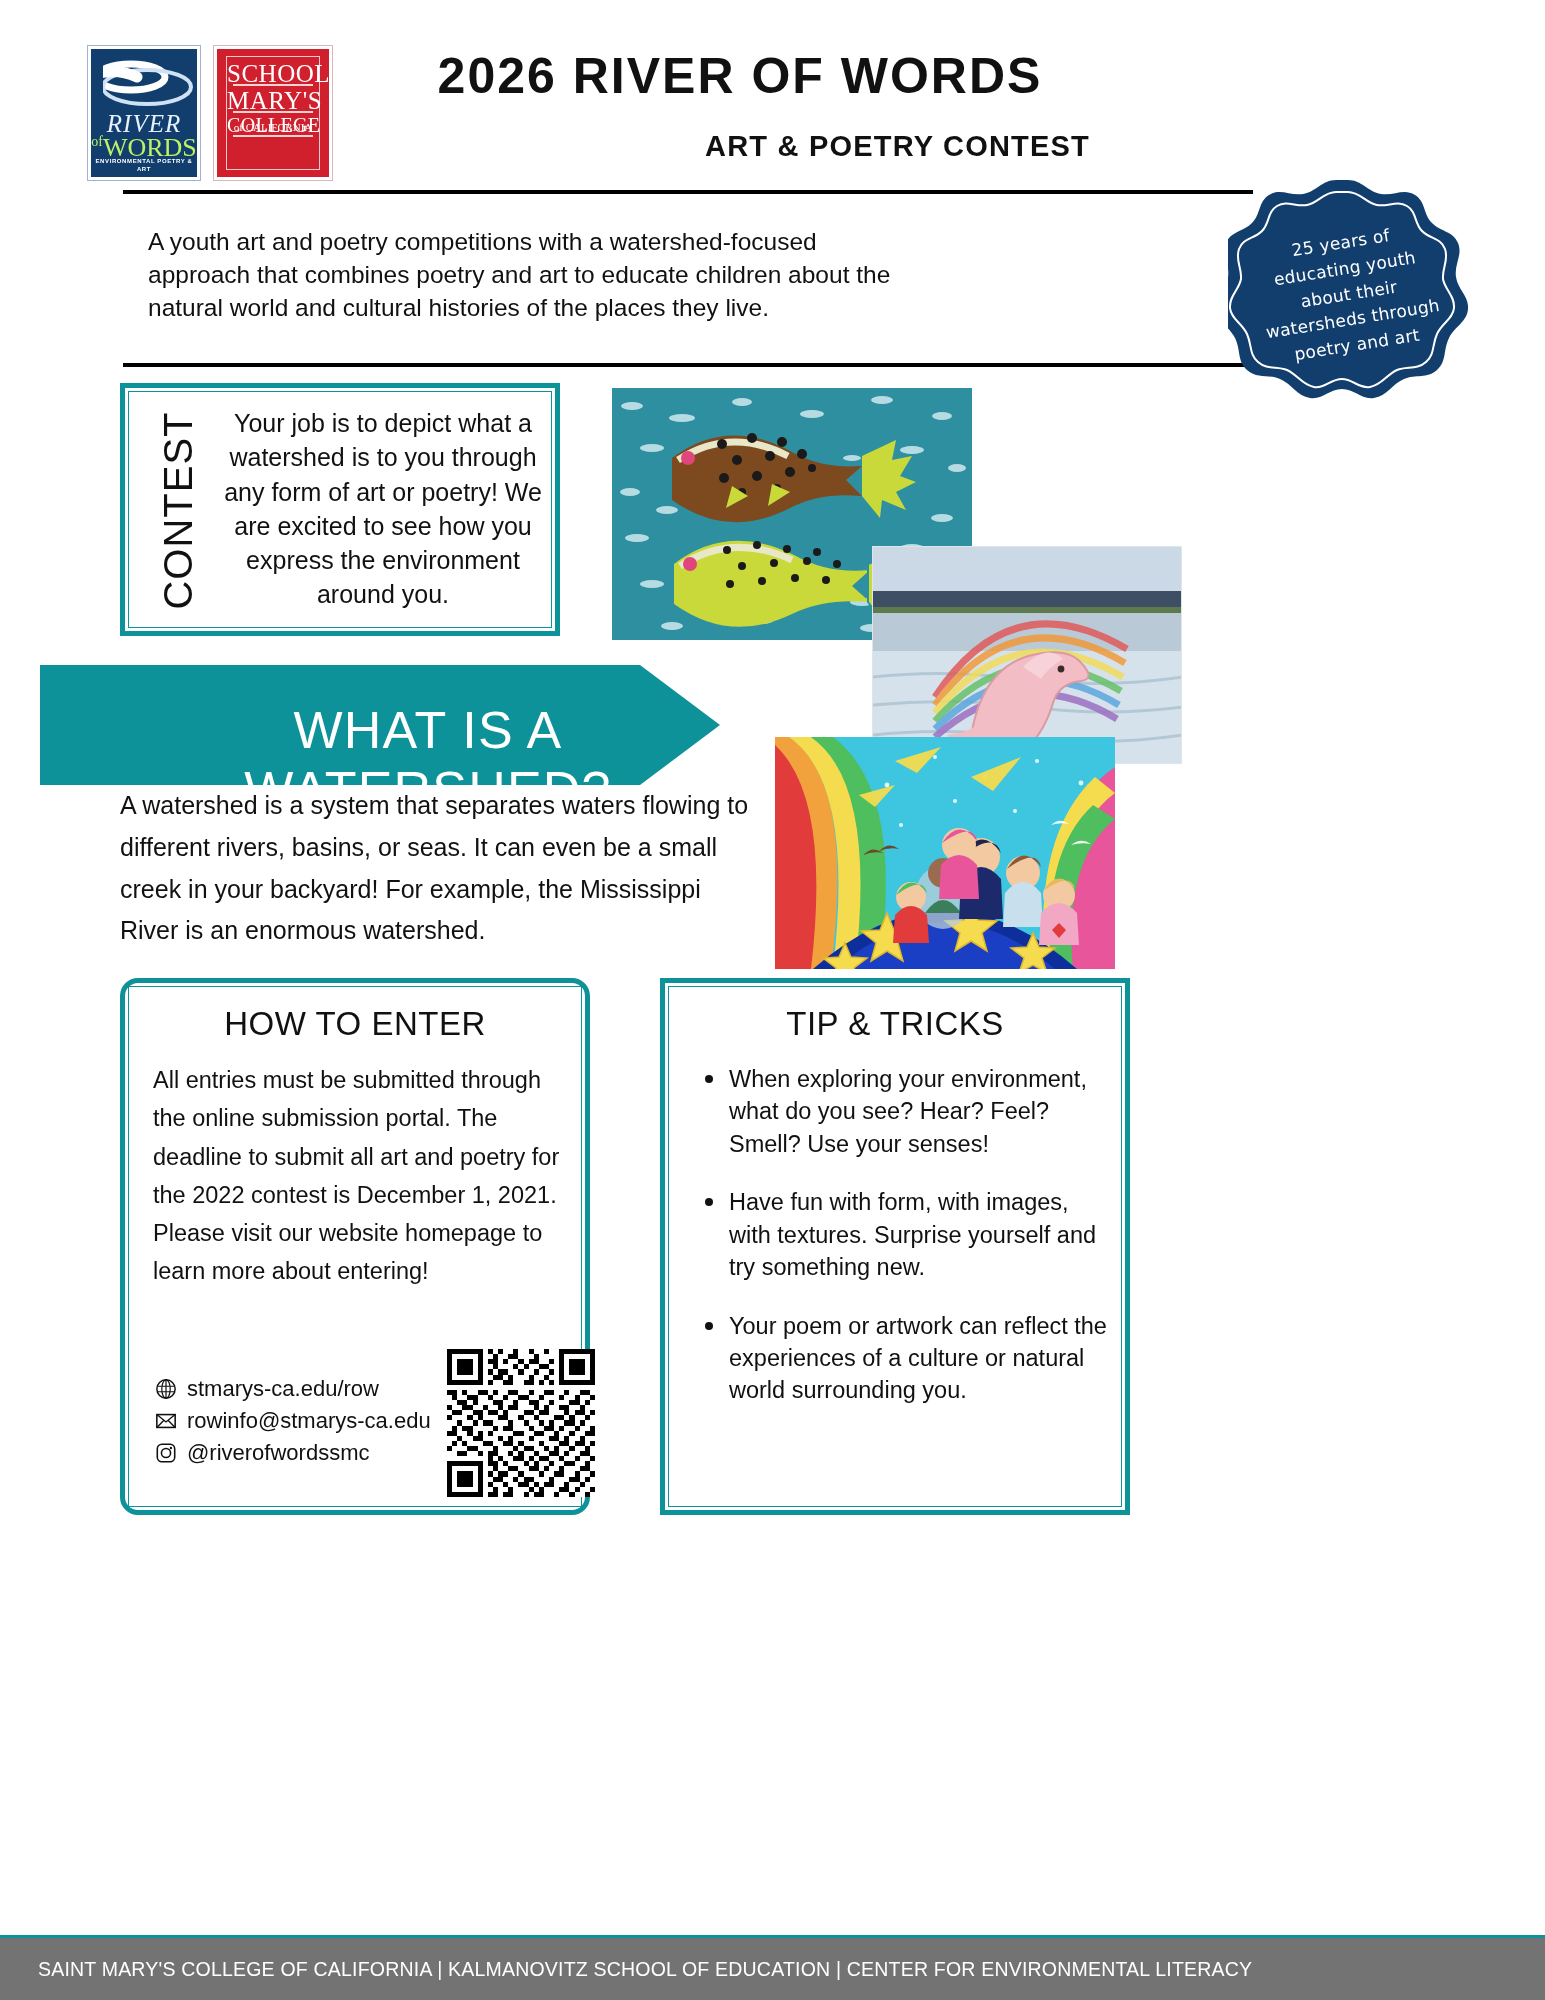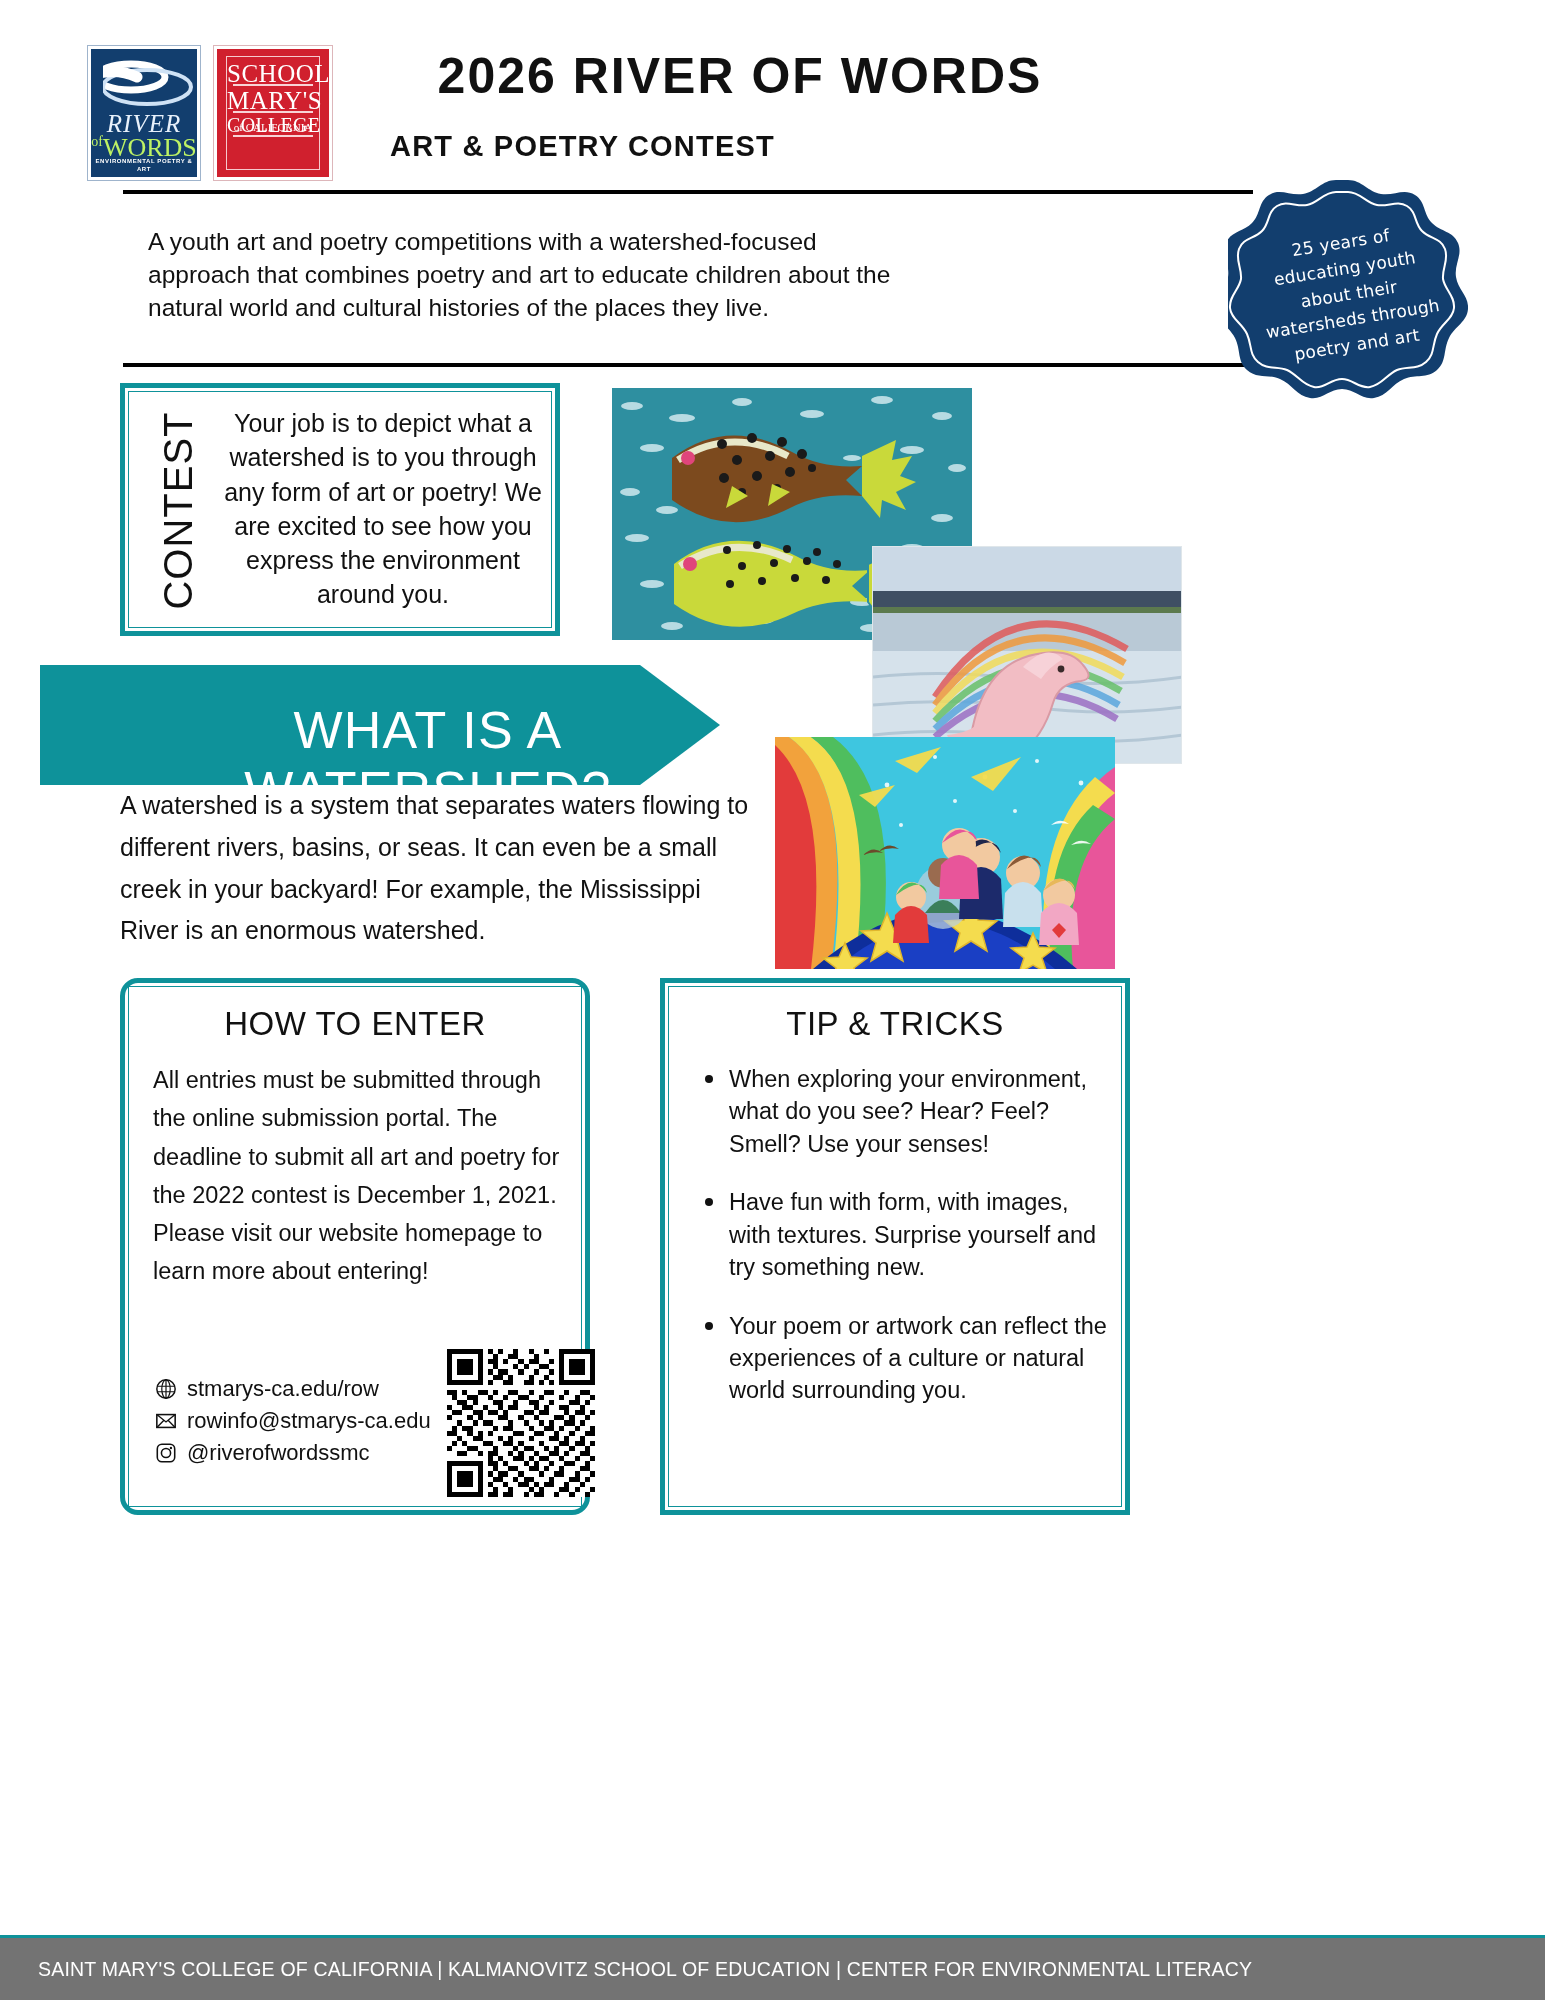--- a/index.html
+++ b/index.html
@@ -53,21 +53,21 @@
   .smc-logo .s2 { top: 31px; font-size: 25px; letter-spacing: .5px; }
   .smc-logo .s3 { top: 58px; font-size: 20px; letter-spacing: .3px; }
   .smc-logo .s4 { top: 65px; font-size: 11px; }
   .smc-logo .rule { position: absolute; left: 6px; right: 6px; height: 1.5px; background: #f8d3d6; }
 
   .title-main {
     position: absolute; left: 390px; top: 50px; width: 700px; text-align: center;
     font-size: 50px; font-weight: bold; letter-spacing: 2px; line-height: 1.05;
   }
   .title-sub {
-    position: absolute; left: 390px; top: 130px; width: 700px; text-align: left;
+    position: absolute; left: 390px; top: 130px; width: 700px; text-align: right;
     font-size: 29px; font-weight: bold; letter-spacing: 1.2px;
   }
 
   .rule-top { position: absolute; left: 123px; top: 190px; width: 1130px; height: 4px; background: #000; }
   .rule-bot { position: absolute; left: 123px; top: 363px; width: 1130px; height: 4px; background: #000; }
 
   .intro {
     position: absolute; left: 148px; top: 225px; width: 760px;
     font-size: 24.5px; line-height: 1.35; color: #111;
   }

